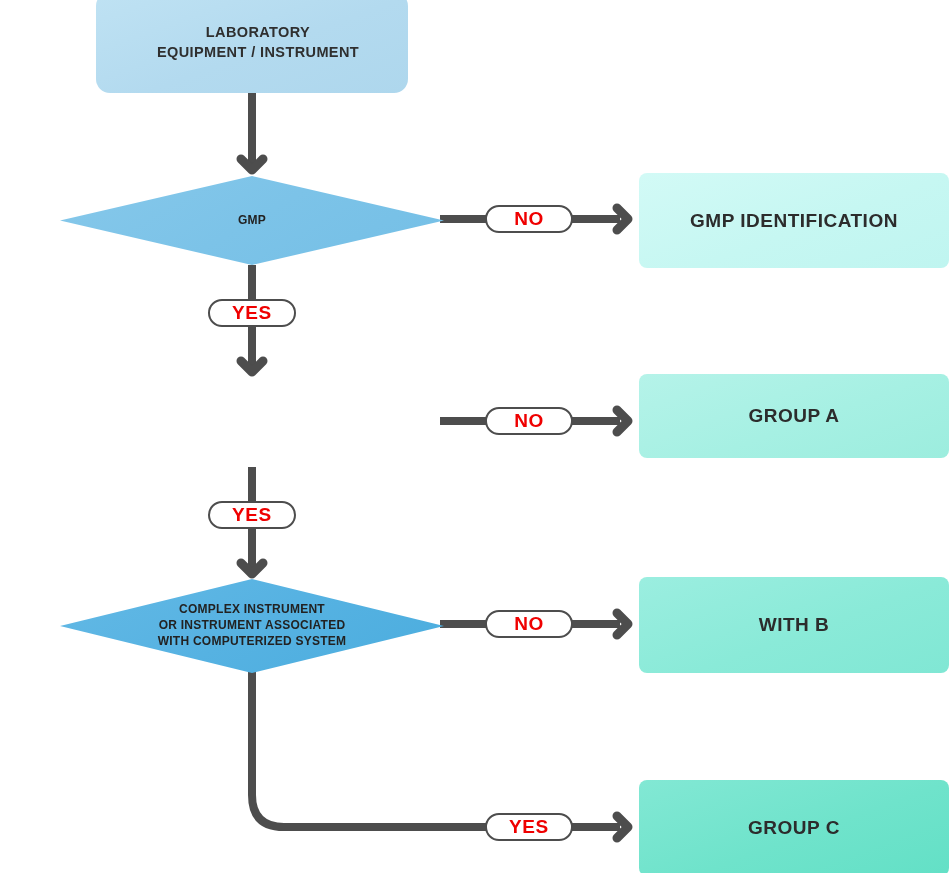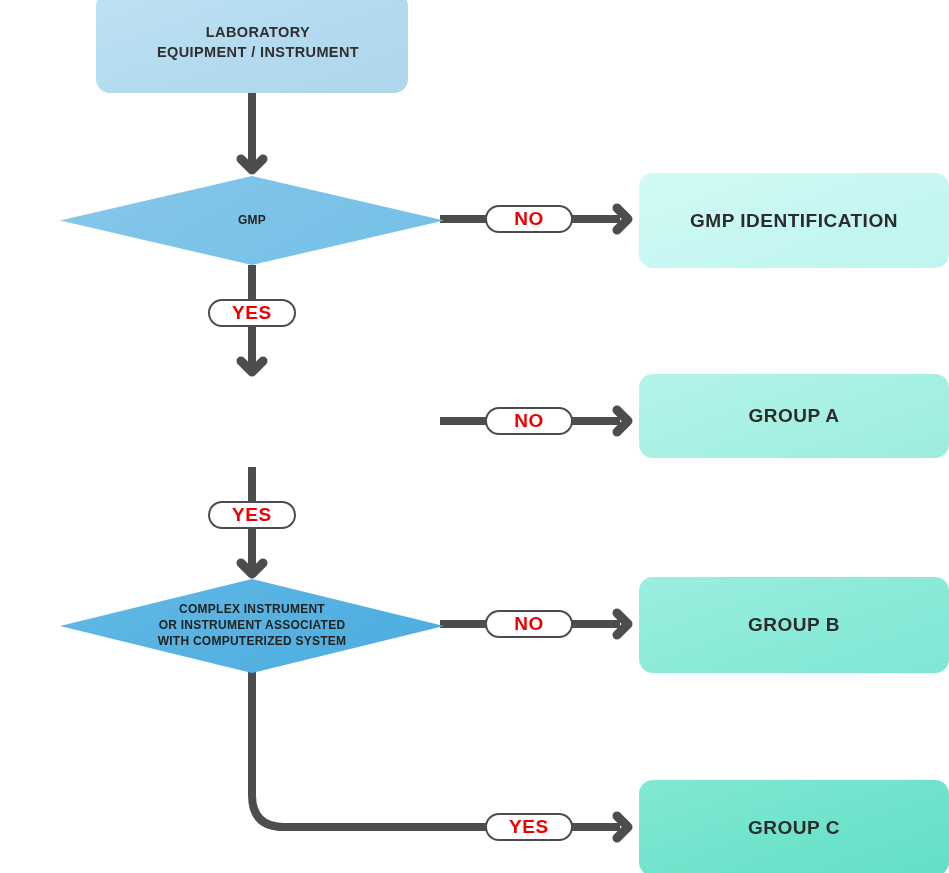--- a/index.html
+++ b/index.html
@@ -76,21 +76,21 @@
   #d-complex {
     top: 579px; height: 94px;
     background: linear-gradient(150deg, #63b9e5 0%, #56b2e2 50%, #4badde 100%);
   }
 
   
   .result-box {
     position: absolute;
     left: 639px;
     width: 310px;
-    border-radius: 14px;
+    border-radius: 8px;
     display: flex;
     align-items: center;
     justify-content: center;
     text-align: center;
     z-index: 4;
   }
   .result-box .txt {
     font-size: 19px;
     font-weight: bold;
     letter-spacing: 0.5px;
@@ -199,21 +199,21 @@
 
   <div class="result-box" id="r-gmpid">
     <div class="txt">GMP IDENTIFICATION</div>
   </div>
 
   <div class="result-box" id="r-groupa">
     <div class="txt">GROUP A</div>
   </div>
 
   <div class="result-box" id="r-groupb">
-    <div class="txt">GROUP B</div>
+    <div class="txt">WITH B</div>
   </div>
 
   <div class="result-box" id="r-groupc">
     <div class="txt">GROUP C</div>
   </div>
 
   <div class="pill" id="p-no-1">
     <span class="txt">NO</span>
   </div>
   <div class="pill" id="p-no-2">

